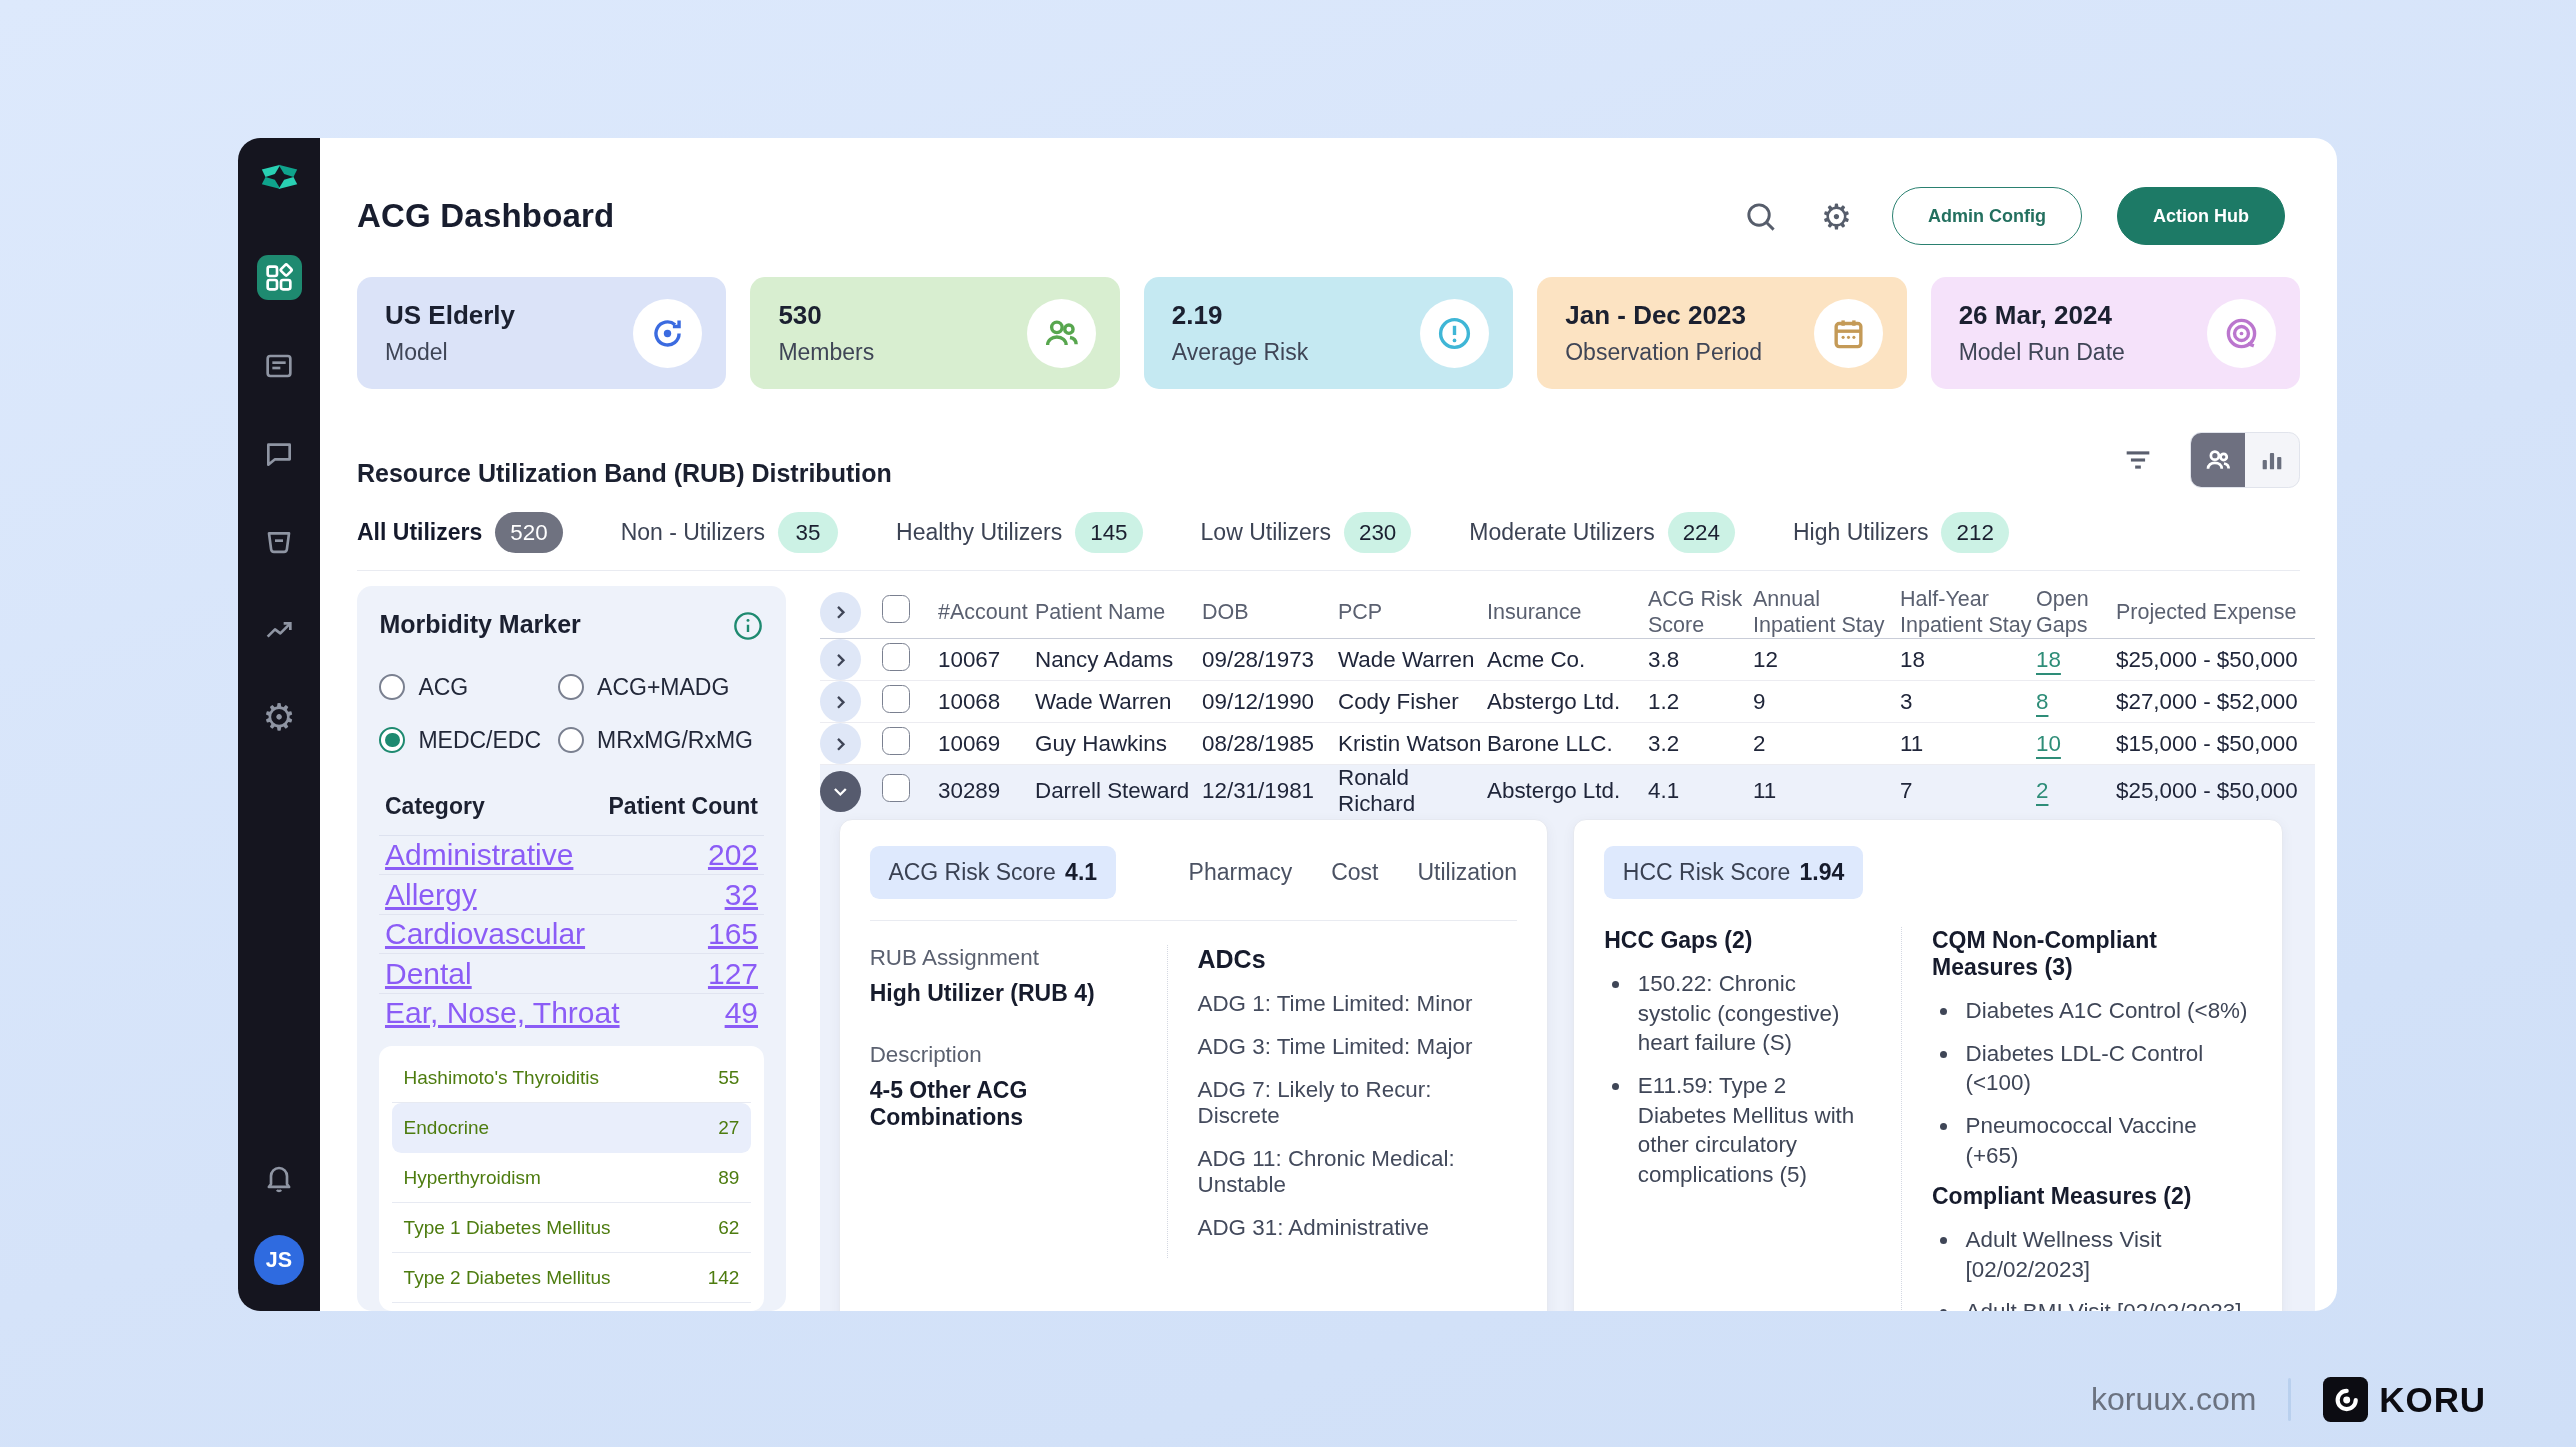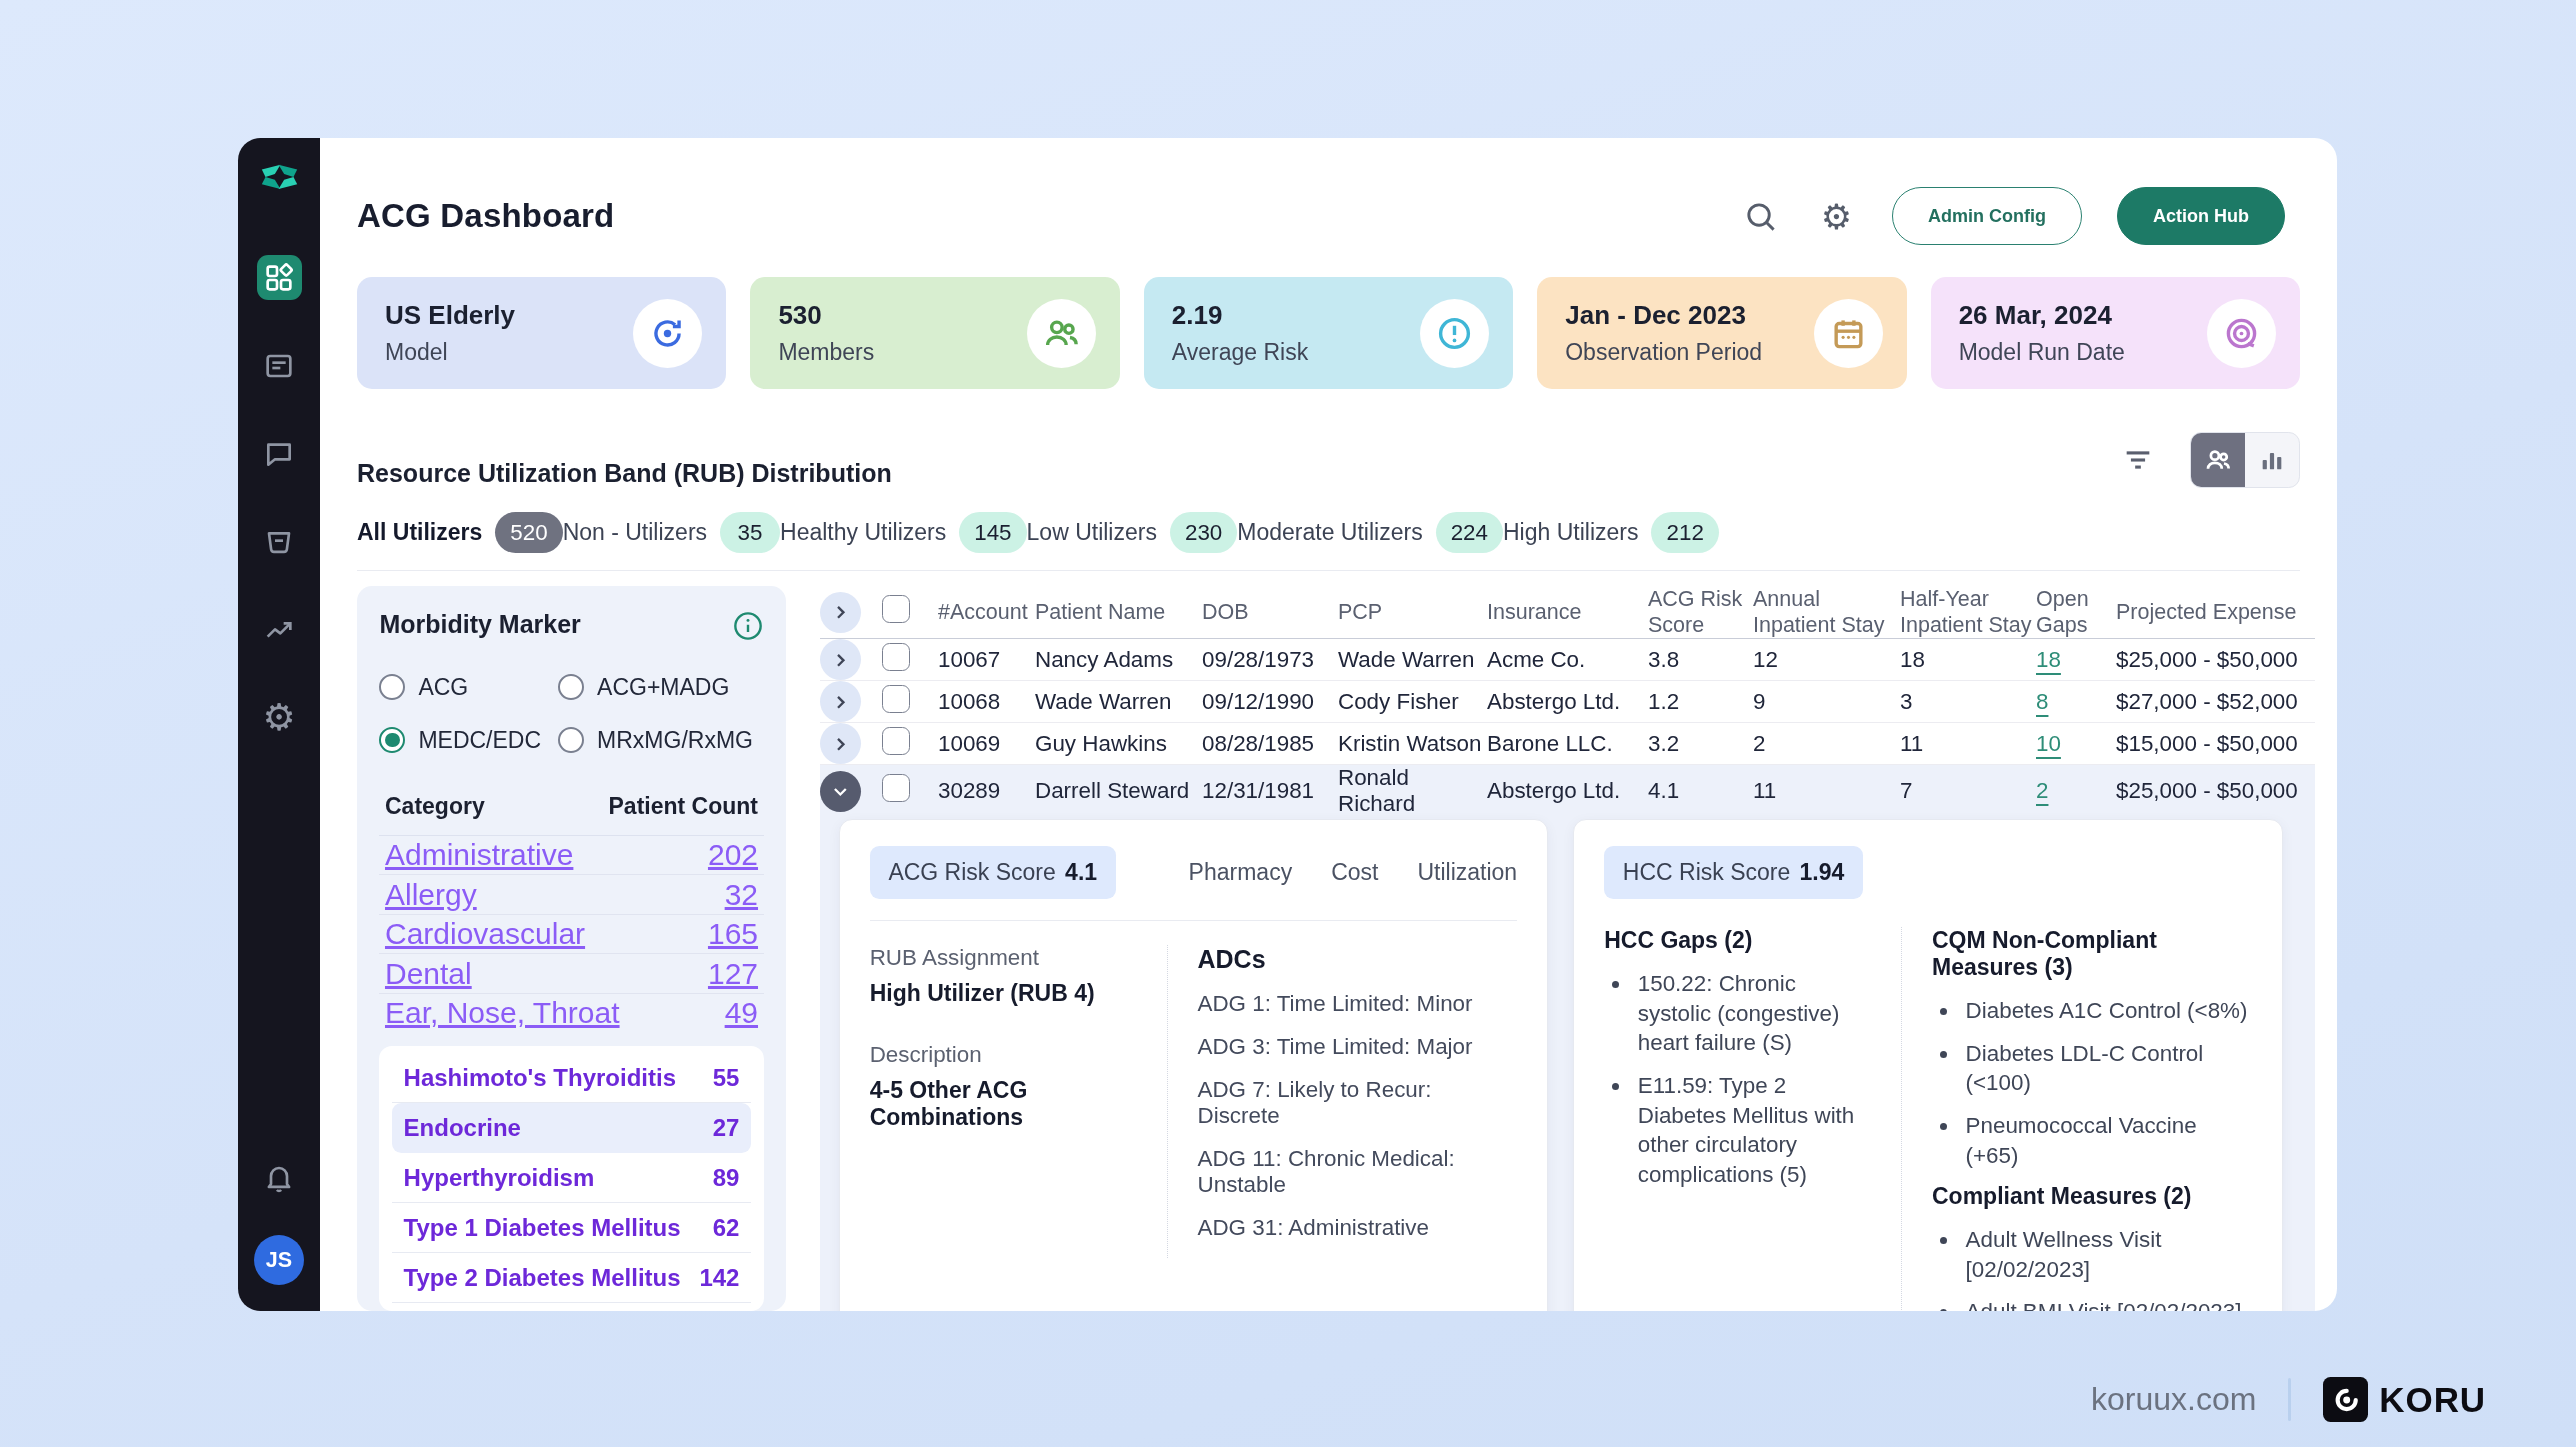--- a/index.html
+++ b/index.html
@@ -48,21 +48,21 @@
   .bg-blue { background:#dbe3f8; } .bg-green { background:#d8eed0; } .bg-cyan { background:#c5e9f2; }
   .bg-peach { background:#fce3c2; } .bg-lav { background:#f5e2fa; }
 
   
   .rub-head { display:flex; align-items:flex-end; justify-content:space-between; margin:43px 37px 0 37px; }
   .rub-title { font-size:25px; font-weight:700; color:#1b2030; }
   .rub-tools { display:flex; align-items:center; gap:32px; }
   .seg { display:flex; border:0.9px solid #e1e4ec; border-radius:11.2px; overflow:hidden; background:#f4f5f9; }
   .seg > div { width:54px; height:54px; display:flex; align-items:center; justify-content:center; cursor:pointer; }
   .seg .on { background:#6e7080; }
-  .tabs { display:flex; margin:24px 37px 0 37px; border-bottom:1.9px solid #e9ebf1; padding-bottom:17px; }
+  .tabs { display:flex; gap:58px; margin:24px 37px 0 37px; border-bottom:1.9px solid #e9ebf1; padding-bottom:17px; }
   .tab { display:flex; align-items:center; gap:13px; cursor:pointer; }
   .tab .t { font-size:23px; color:#3c4354; }
   .tab.active .t { color:#14192b; font-weight:700; }
   .tab .badge { min-width:60px; height:41px; padding:0 15px; border-radius:20.5px; background:#ccf2e5; color:#1b2030; font-size:22.4px; display:flex; align-items:center; justify-content:center; }
   .tab.active .badge { background:#6f7280; color:#ffffff; }
 
   
   .content { display:flex; margin:15px 22.4px 0 37px; gap:34px; flex:1; overflow:hidden; }
 
   
@@ -70,21 +70,21 @@
   .panel-head { display:flex; align-items:flex-start; justify-content:space-between; }
   .panel-title { font-size:25px; font-weight:700; color:#1b2030; }
   .radios { display:grid; grid-template-columns: 1fr 1.15fr; row-gap:26px; margin-top:32px; }
   .radio { display:flex; align-items:flex-start; gap:13px; font-size:23px; color:#222839; cursor:pointer; }
   .rdot { width:26px; height:26px; border-radius:50%; border:2.3px solid #7a8090; background:#fff; flex-shrink:0; }
   .radio.sel .rdot { border-color:#1e8a70; position:relative; }
   .radio.sel .rdot::after { content:""; position:absolute; inset:3.7px; border-radius:50%; background:#1e8a70; }
   .cat-head { display:flex; justify-content:space-between; font-size:23px; font-weight:700; color:#1b2030; margin-top:39px; padding:0 5.6px 15px 5.6px; border-bottom:1.9px solid #dde2ef; }
   .cat-row { display:flex; justify-content:space-between; align-items:center; height:49px; font-size:30px; color:#8b5cf6; border-bottom:0.9px solid #e0e4f0; padding:0 5.6px;text-decoration:underline; }
   .subcard { background:#ffffff; border-radius:13px; margin-top:13px; padding:7.5px 13px; flex:1; }
-  .sub-row { display:flex; justify-content:space-between; align-items:center; height:50px; font-size:24px; color:#6d28d9; border-bottom:0.9px solid #e7eaf2; padding:0 11.2px;font-weight:bold; }
+  .sub-row { display:flex; justify-content:space-between; align-items:center; height:50px; font-size:19px; color:#4d7c0f; border-bottom:0.9px solid #e7eaf2; padding:0 11.2px; }
   .sub-row.hl { background:#e9eefb; border-radius:9.3px; border-bottom:0.9px solid transparent; }
 
   
   .tablewrap { flex:1; display:flex; flex-direction:column; overflow:hidden; }
   .trow { display:grid; grid-template-columns:62px 56px 97px 167px 136px 149px 161px 105px 147px 136px 80px 1fr; align-items:center; }
   .thead { height:60px; border-bottom:1.9px solid #c9cdd8; color:#5a6070; font-size:21.5px; line-height:1.22; }
   .tr { height:62px; border-bottom:0.9px solid #ececf1; font-size:22.4px; color:#20263a; }
   .tr.open { background:#edf1fa; border-bottom:none; }
   .chev { width:41px; height:41px; border-radius:50%; background:#dfe7f7; display:flex; align-items:center; justify-content:center; cursor:pointer; }
   .chev.dark { background:#565b6e; }

